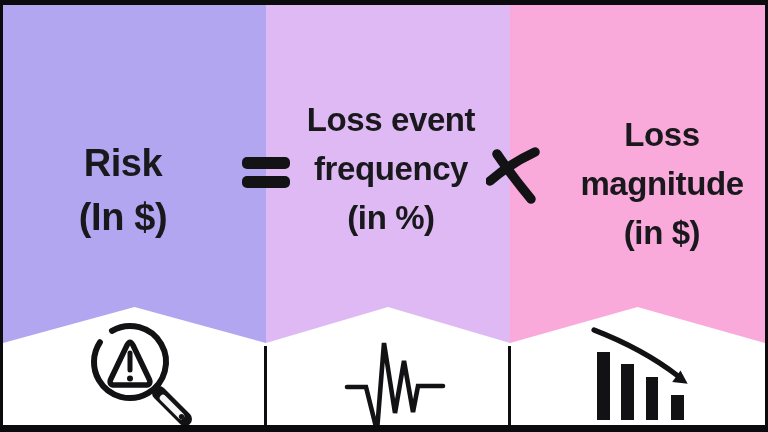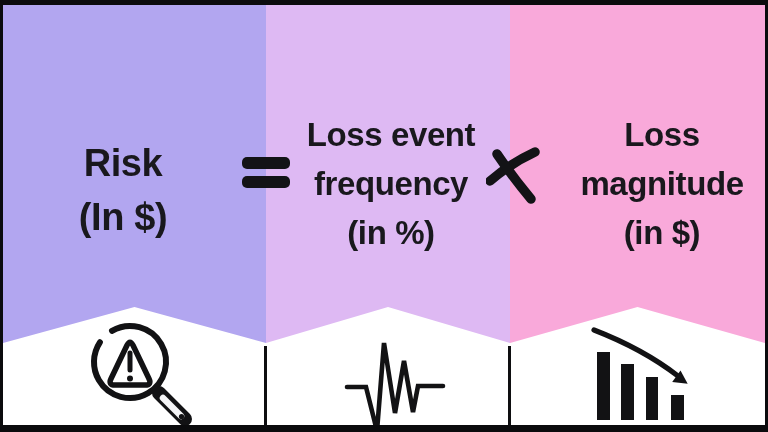--- a/index.html
+++ b/index.html
@@ -8,21 +8,21 @@
 
   .panel{position:absolute;top:0;height:338px;
          clip-path:polygon(0 0,100% 0,100% 100%,50% 302px,0 100%);}
   .p1{left:0;width:263px;}
   .p2{left:263px;width:244px;}
   .p3{left:507px;width:255px;}
 
   .ptext{position:absolute;font-family:"Liberation Sans",sans-serif;font-weight:700;
          color:#19181d;text-align:center;letter-spacing:-0.4px;}
   .t1{left:0;top:131px;width:240px;font-size:38px;line-height:54px;}
-  .t2{left:266px;top:105px;width:244px;font-size:33px;line-height:49px;}
+  .t2{left:266px;top:90px;width:244px;font-size:33px;line-height:49px;}
   .t3{left:507px;top:105px;width:304px;font-size:33px;line-height:49px;}
 
   .divider{position:absolute;width:3px;top:341px;height:79px;background:#0e0e10;}
   .d1{left:261px;}
   .d2{left:505px;}
 
   .equals{position:absolute;left:239px;top:152px;width:48px;}
   .equals .bar{width:48px;height:12px;border-radius:5px;background:#131316;}
   .equals .bar + .bar{margin-top:7px;}
 

